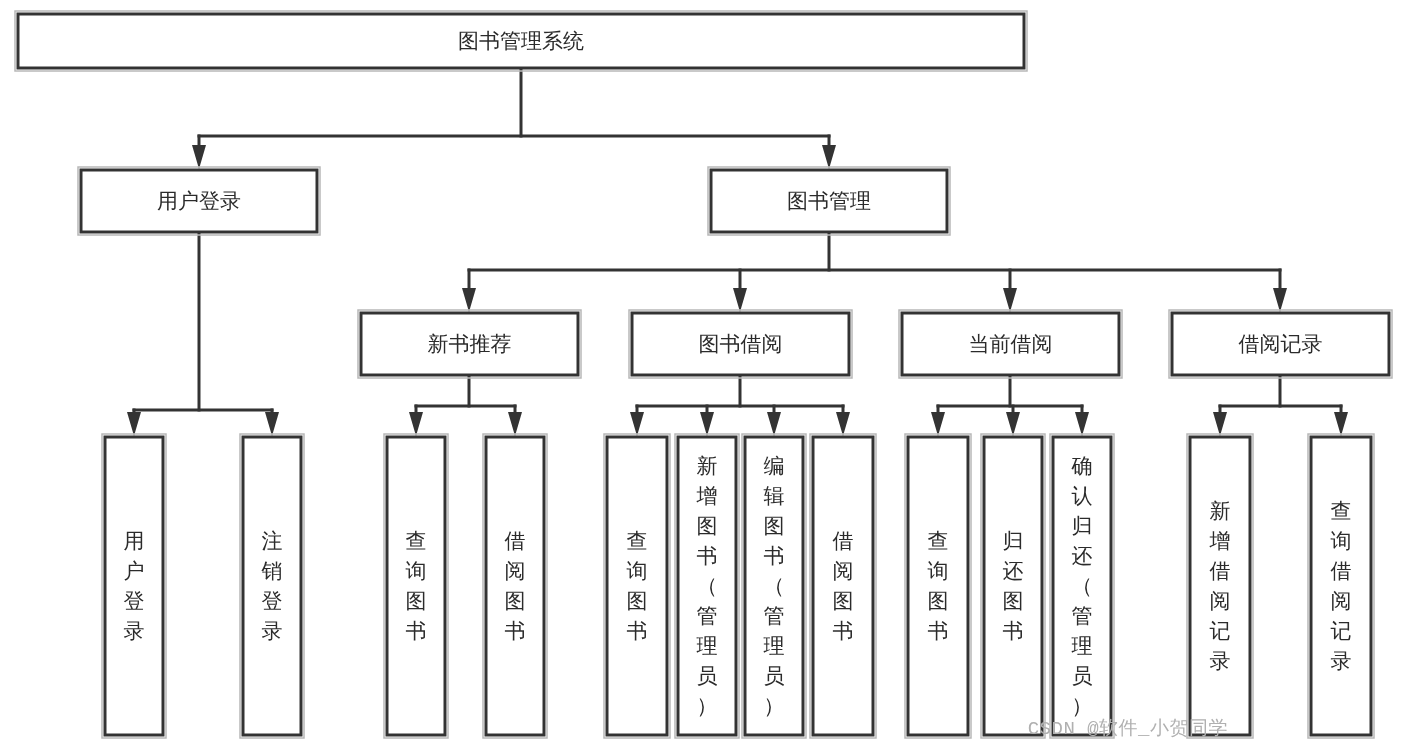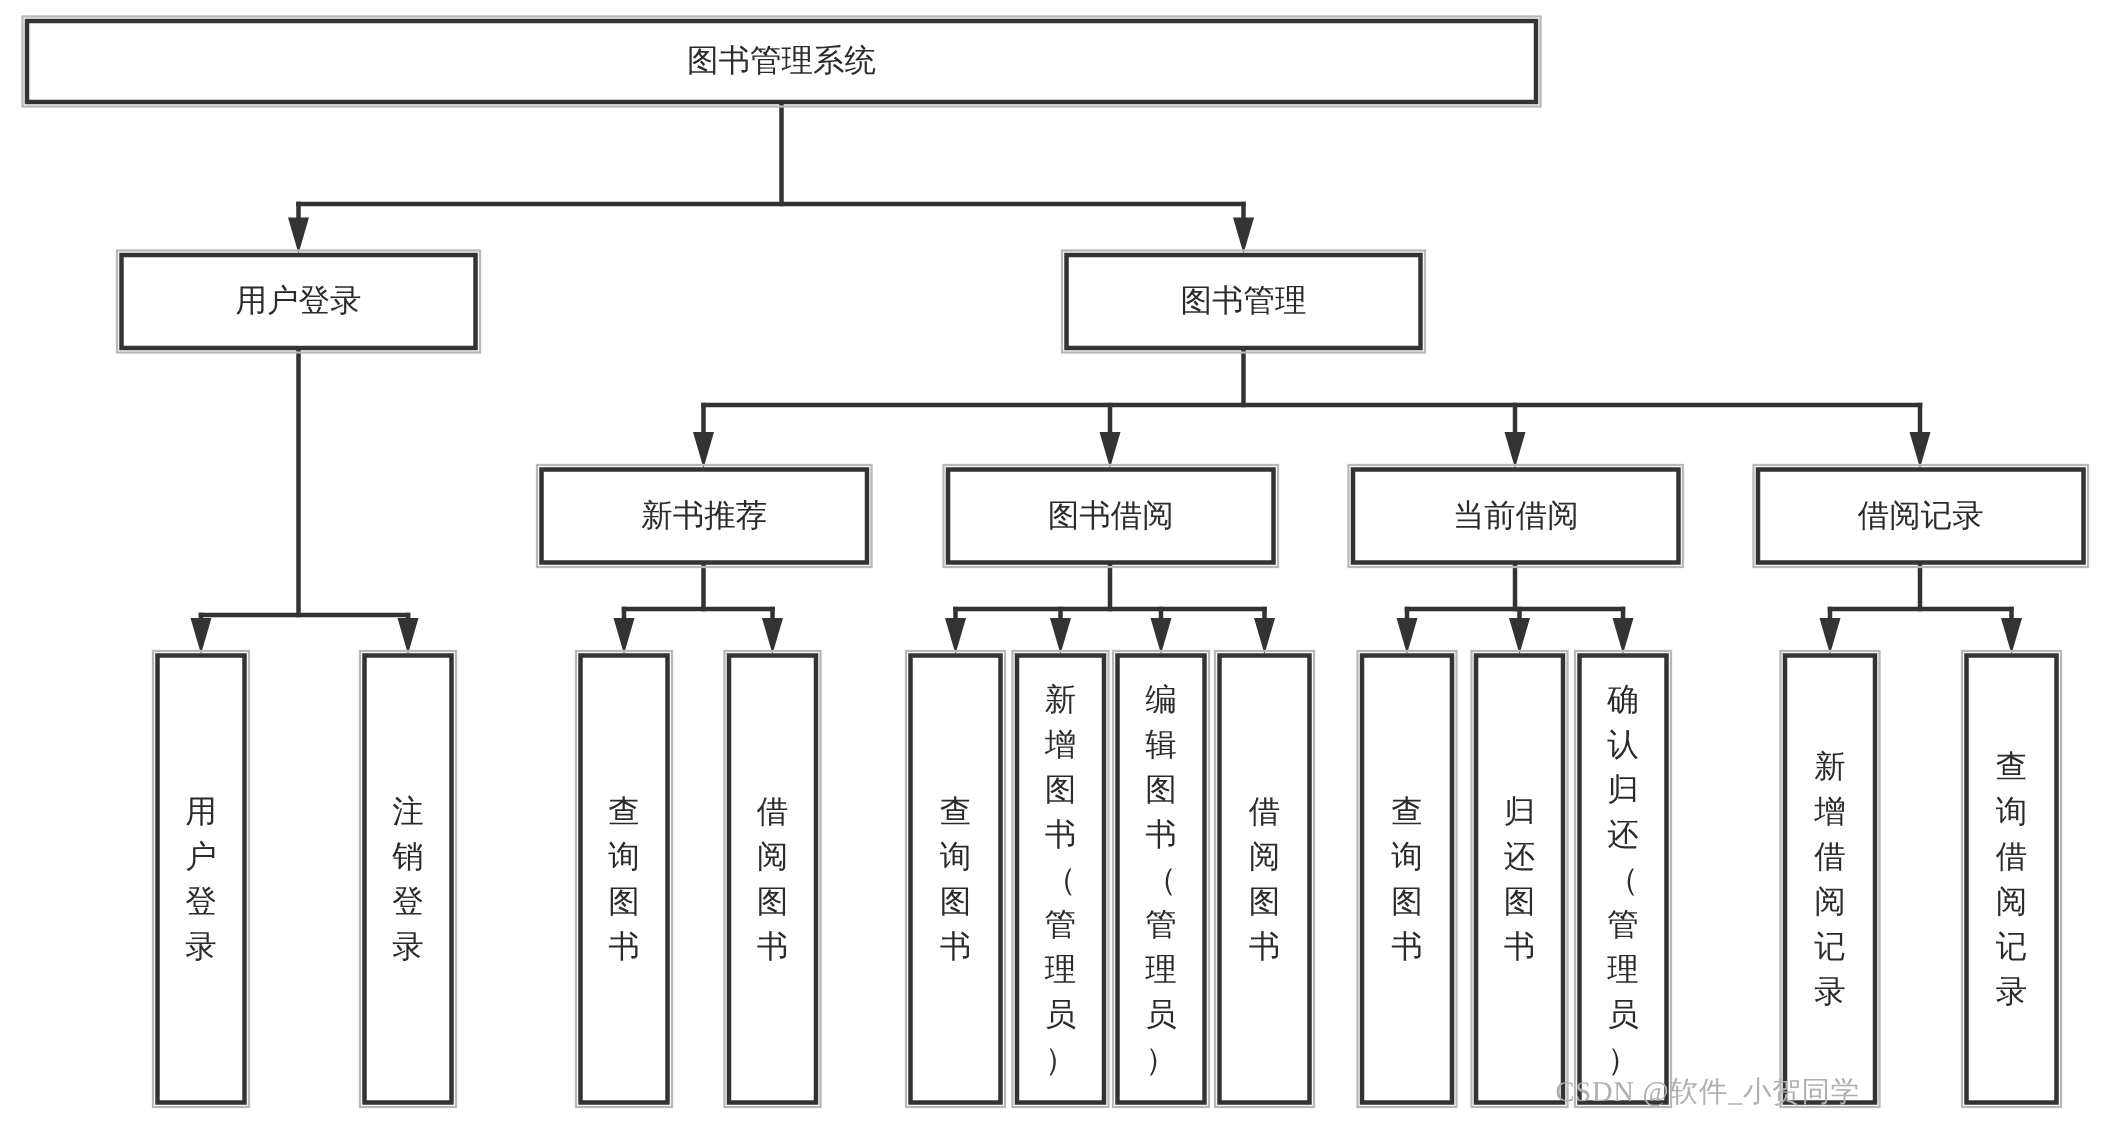--- a/index.html
+++ b/index.html
@@ -54,23 +54,23 @@
     dominant-baseline: middle;
   }
   .node-label-v {
     font-family: "Liberation Sans", "DejaVu Sans", sans-serif;
     font-size: 21px;
     fill: #2b2b2b;
     text-anchor: middle;
   }
   .watermark {
     position: absolute;
-    right: 8px;
+    right: 20px;
     bottom: 6px;
-    font-family: Liberation Serif, serif;
+    font-family: Liberation Mono, monospace;
     font-size: 19px;
     color: #b0b0b0;
     letter-spacing: 0.5px;
     white-space: nowrap;
     user-select: none;
   }
 </style>
 </head>
 <body>
 

